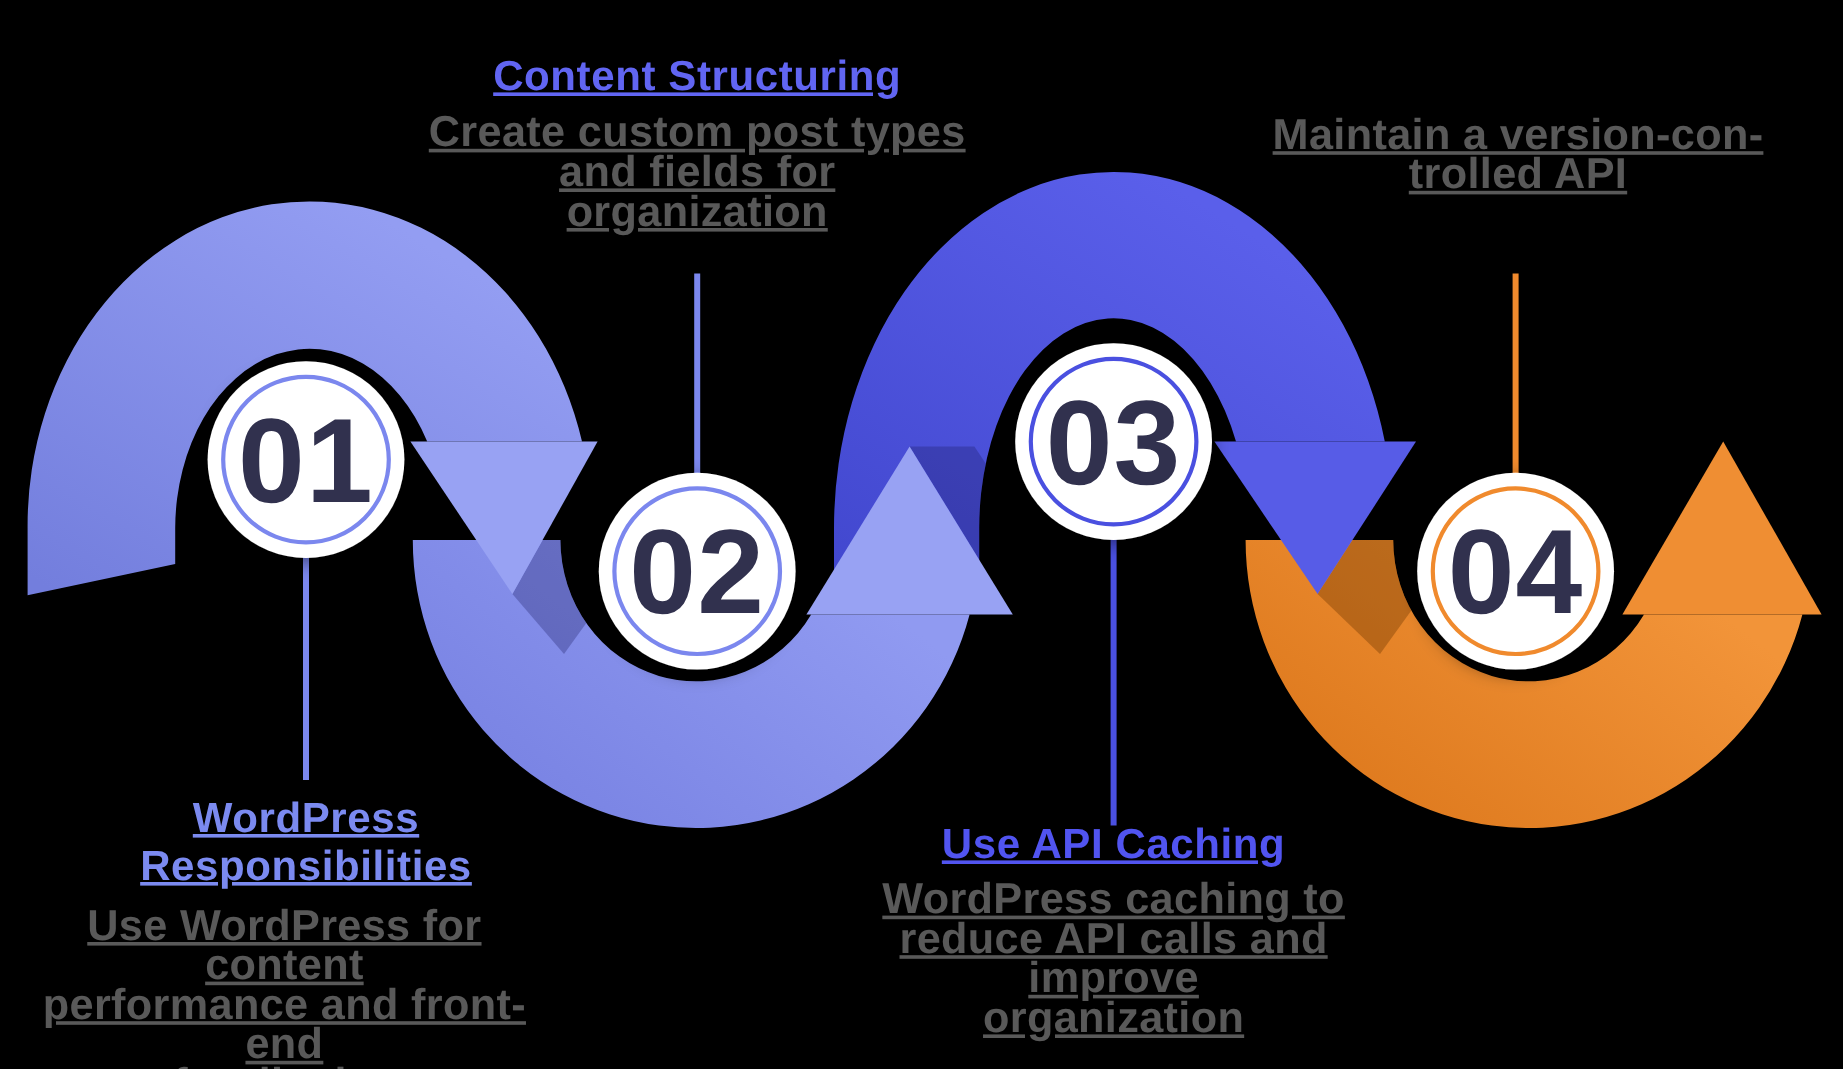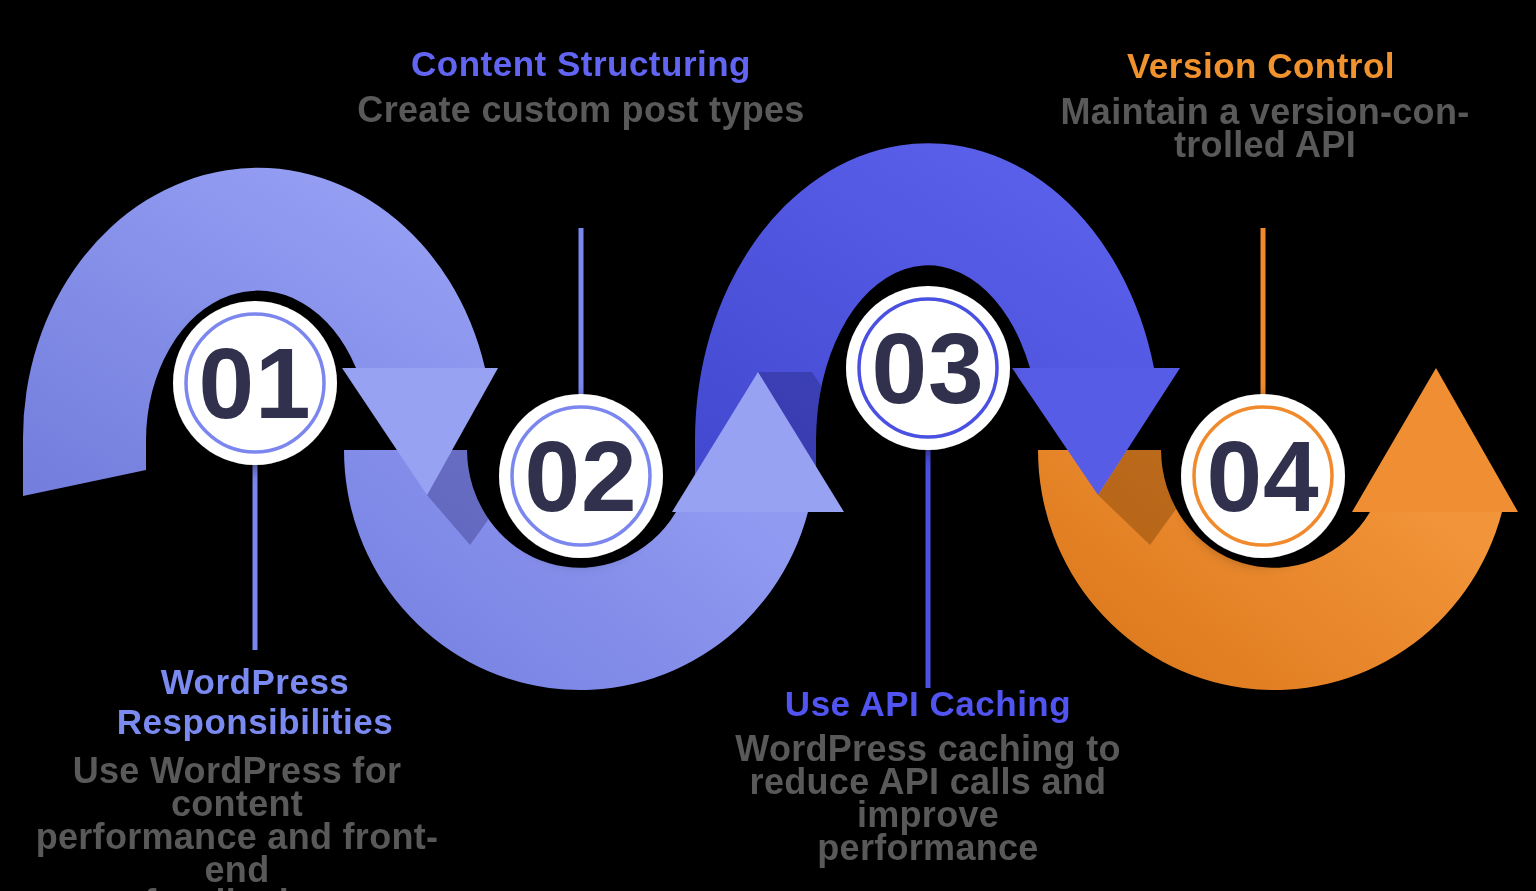--- a/index.html
+++ b/index.html
@@ -39,21 +39,21 @@
   .conn3{stroke:var(--line3);} .conn4{stroke:var(--line4);}
 
   .step-number{
     font-family:"Liberation Sans","DejaVu Sans",sans-serif;
     font-weight:bold;font-size:100px;
     fill:var(--number);
     text-anchor:middle;
     letter-spacing:1px;
   }
 
-  .txt{position:absolute;text-align:center;font-weight:bold;}
+  .txt{position:absolute;text-align:center;font-weight:bold;text-decoration:underline;}
   .title{font-size:35px;line-height:40px;letter-spacing:0.5px;}
   .desc{font-size:36px;line-height:33px;color:var(--desc);letter-spacing:0.3px;}
   .t1{color:var(--title1);} .t2{color:var(--title2);}
   .t3{color:var(--title3);} .t4{color:var(--title4);}
 </style>
 </head>
 <body>
 
 <div class="canvas">
 
@@ -139,25 +139,23 @@
       <circle class="ring ring4" cx="1263" cy="476" r="69"></circle>
       <text class="step-number" x="1263" y="511">04</text>
     </g>
   </svg>
 
   <div class="txt title t2" style="left:378px;top:44px;width:406px;">
     <div>Content Structuring</div>
   </div>
   <div class="txt desc" style="left:356px;top:93px;width:450px;">
     <div>Create custom post types</div>
+    <div>and fields for organization</div>
   </div>
 
-  <div class="txt title t4" style="left:1058px;top:46px;width:406px;">
-    <div>Version Control</div>
-  </div>
   <div class="txt desc" style="left:1040px;top:95px;width:450px;">
     <div>Maintain a version-con-</div>
     <div>trolled API</div>
   </div>
 
   <div class="txt title t1" style="left:55px;top:662px;width:400px;">
     <div>WordPress</div>
     <div>Responsibilities</div>
   </div>
   <div class="txt desc" style="left:12px;top:754px;width:450px;">
@@ -165,16 +163,16 @@
     <div>performance and front-end</div>
     <div>for display</div>
   </div>
 
   <div class="txt title t3" style="left:728px;top:684px;width:400px;">
     <div>Use API Caching</div>
   </div>
   <div class="txt desc" style="left:703px;top:732px;width:450px;">
     <div>WordPress caching to</div>
     <div>reduce API calls and improve</div>
-    <div>performance</div>
+    <div>organization</div>
   </div>
 
 </div>
 
 </body></html>

